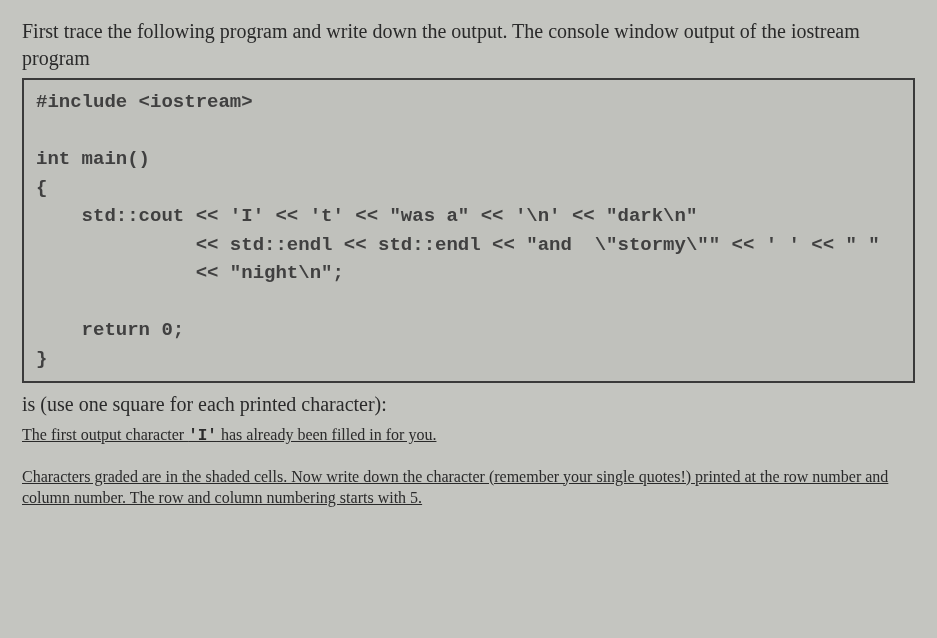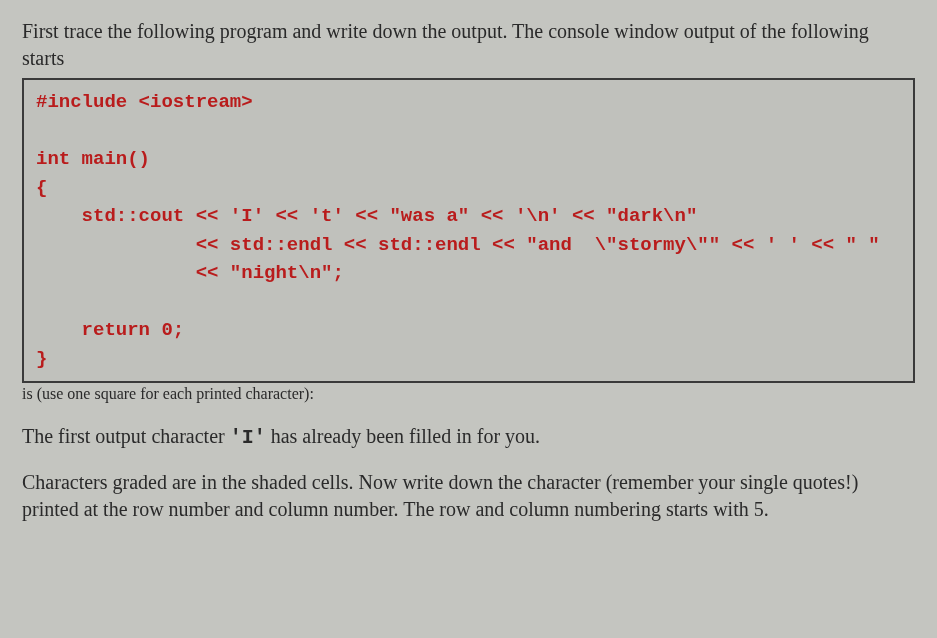--- a/index.html
+++ b/index.html
@@ -23,42 +23,43 @@
     }
     .code-box {
       border: 2px solid #3a3a3a;
       background: #c0c1bc;
       padding: 8px 12px;
       font-family: 'Courier New', Courier, monospace;
       font-weight: bold;
       font-size: 19px;
       line-height: 1.5;
       white-space: pre;
-      color: #b91c1c;
-      margin-bottom: 0;
+      color: #404040;
+      margin-bottom: 8px;
     }
     .after-code {
+      font-size: 20px;
+      line-height: 1.35;
+      margin-bottom: 6px;
+    }
+    .para {
       font-size: 16px;
       line-height: 1.35;
       margin-bottom: 18px;
-    }
-    .para {
-      font-size: 20px;
-      line-height: 1.35;
-      margin-bottom: 18px;
+      text-decoration: underline;
     }
     .mono-inline {
       font-family: 'Courier New', Courier, monospace;
       font-weight: bold;
     }
   </style>
 </head>
 <body>
 
-<div class="instruction">First trace the following program and write down the output. The console window output of the following starts</div>
+<div class="instruction">First trace the following program and write down the output. The console window output of the iostream program</div>
 
 <div class="code-box"><span>#include &lt;iostream&gt;</span>
 <span></span>
 <span>int main()</span>
 <span>{</span>
 <span>    std::cout &lt;&lt; 'I' &lt;&lt; 't' &lt;&lt; "was a" &lt;&lt; '\n' &lt;&lt; "dark\n"</span>
 <span>              &lt;&lt; std::endl &lt;&lt; std::endl &lt;&lt; "and  \"stormy\"" &lt;&lt; ' ' &lt;&lt; " "</span>
 <span>              &lt;&lt; "night\n";</span>
 <span></span>
 <span>    return 0;</span>

